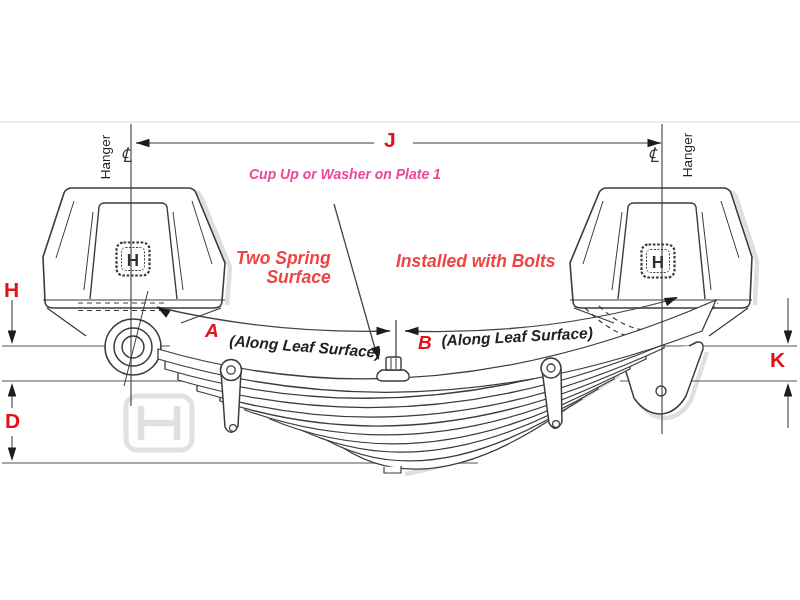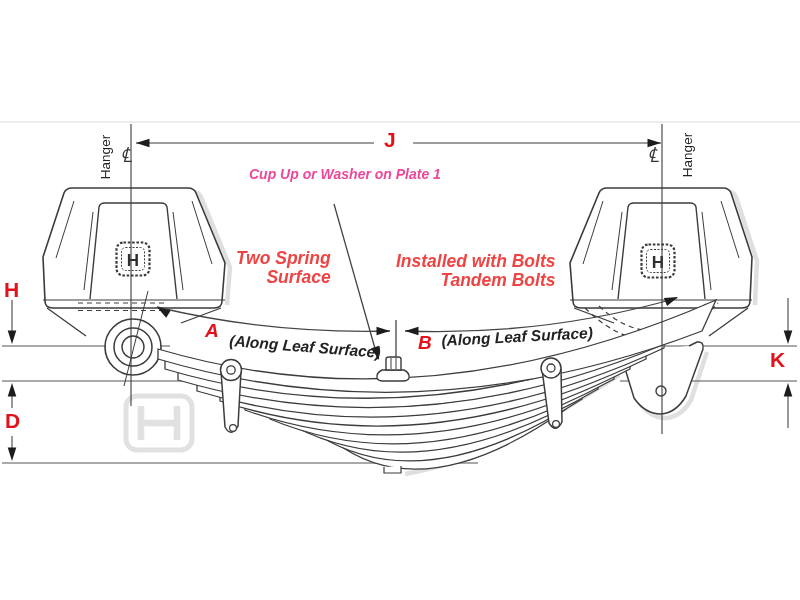--- a/index.html
+++ b/index.html
@@ -175,21 +175,20 @@
 <div class="txt along rotB" style="left:441px;top:333px;">(Along Leaf Surface)</div>
 
 <div class="txt cup" style="left:249px;top:167px;">Cup Up or Washer on Plate 1</div>
 
 <div class="txt note" style="left:236px;top:249px;">
   <div>Two Spring</div>
   <div>Surface</div>
 </div>
 <div class="txt note" style="left:396px;top:252px;">
   <div>Installed with Bolts</div>
-  <div>Tandem Bolts</div>
 </div>
 
 <div class="txt vert" style="left:106px;top:157px;">Hanger</div>
 <div class="txt vert" style="left:688px;top:155px;">Hanger</div>
 
 <div class="txt clsym" style="left:126px;top:155px;">℄</div>
 <div class="txt clsym" style="left:653px;top:155px;">℄</div>
 
 </div>
 

